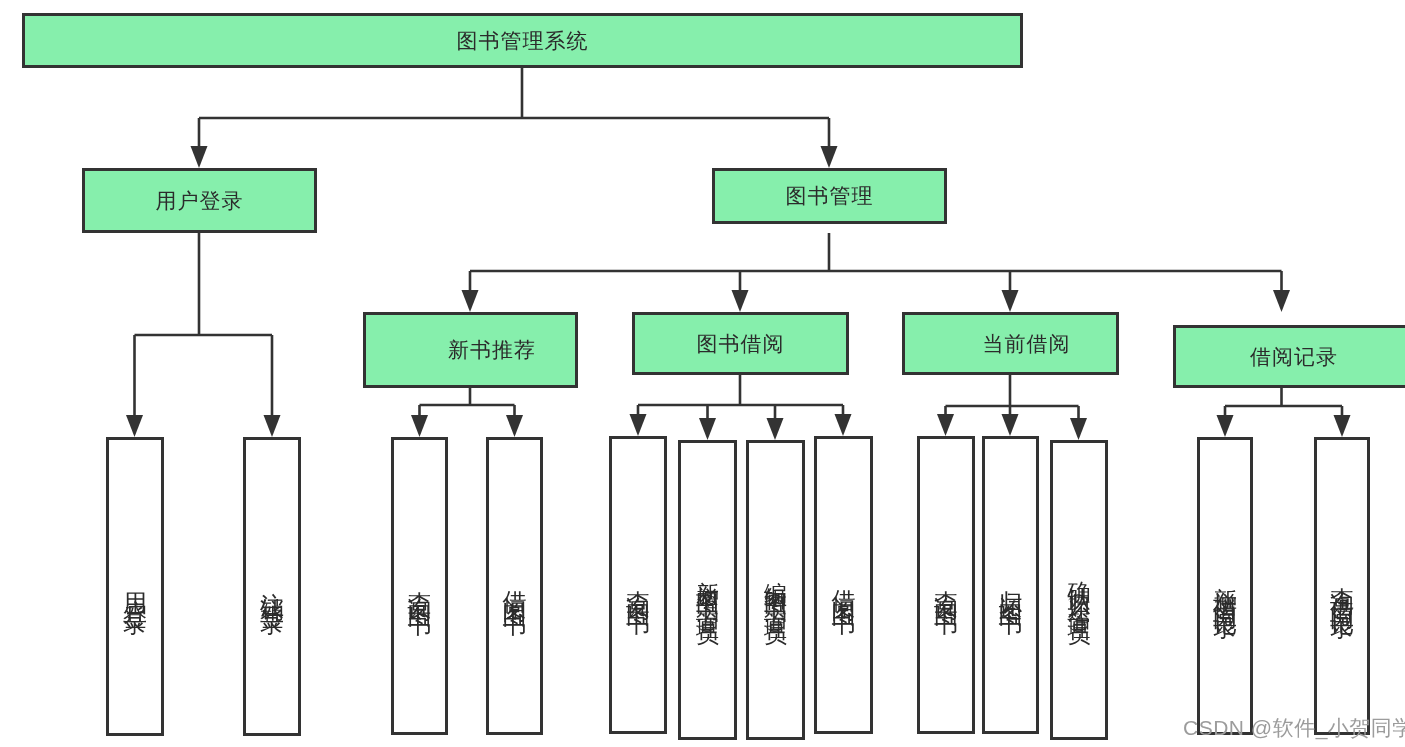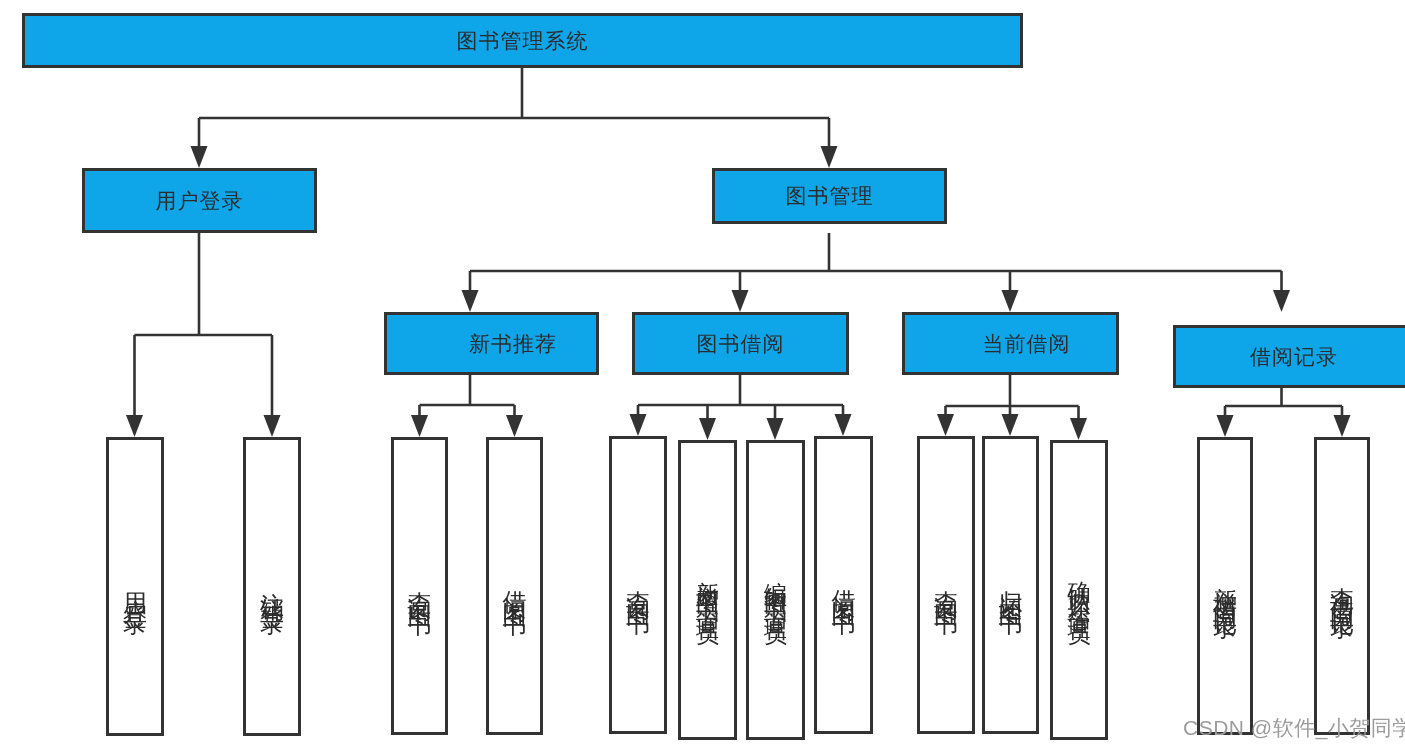--- a/index.html
+++ b/index.html
@@ -20,21 +20,21 @@
     left: 0;
     top: 0;
     width: 1405px;
     height: 747px;
     z-index: 1;
   }
   .hbox {
     position: absolute;
     box-sizing: border-box;
     border: 3px solid #333333;
-    background: #0ea5e9;
+    background: #86efac;
     display: flex;
     align-items: center;
     justify-content: center;
     font-size: 21px;
     letter-spacing: 1px;
     color: #2b2b2b;
     z-index: 2;
   }
   .vbox {
     position: absolute;
@@ -115,21 +115,21 @@
     <span>图书管理系统</span>
   </div>
 
   <div class="hbox" style="left:82px; top:168px; width:235px; height:65px;">
     <span>用户登录</span>
   </div>
   <div class="hbox" style="left:712px; top:168px; width:235px; height:56px;">
     <span>图书管理</span>
   </div>
 
-  <div class="hbox" style="left:384px; top:312px; width:215px; height:63px;padding-left:43px;">
+  <div class="hbox" style="left:363px; top:312px; width:215px; height:76px;padding-left:43px;">
     <span>新书推荐</span>
   </div>
   <div class="hbox" style="left:632px; top:312px; width:217px; height:63px;">
     <span>图书借阅</span>
   </div>
   <div class="hbox" style="left:902px; top:312px; width:217px; height:63px;padding-left:32px;">
     <span>当前借阅</span>
   </div>
   <div class="hbox" style="left:1173px; top:325px; width:242px; height:63px;">
     <span>借阅记录</span>

